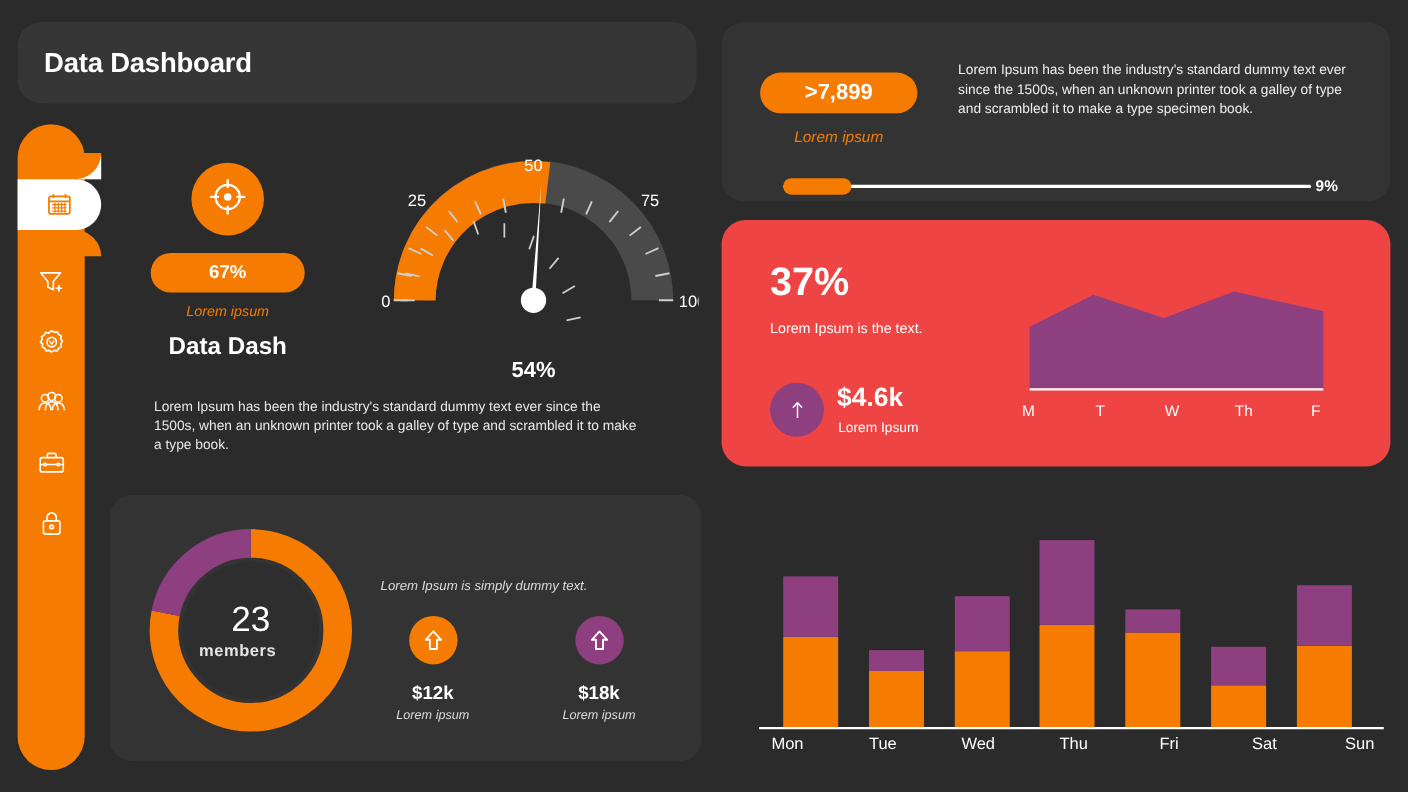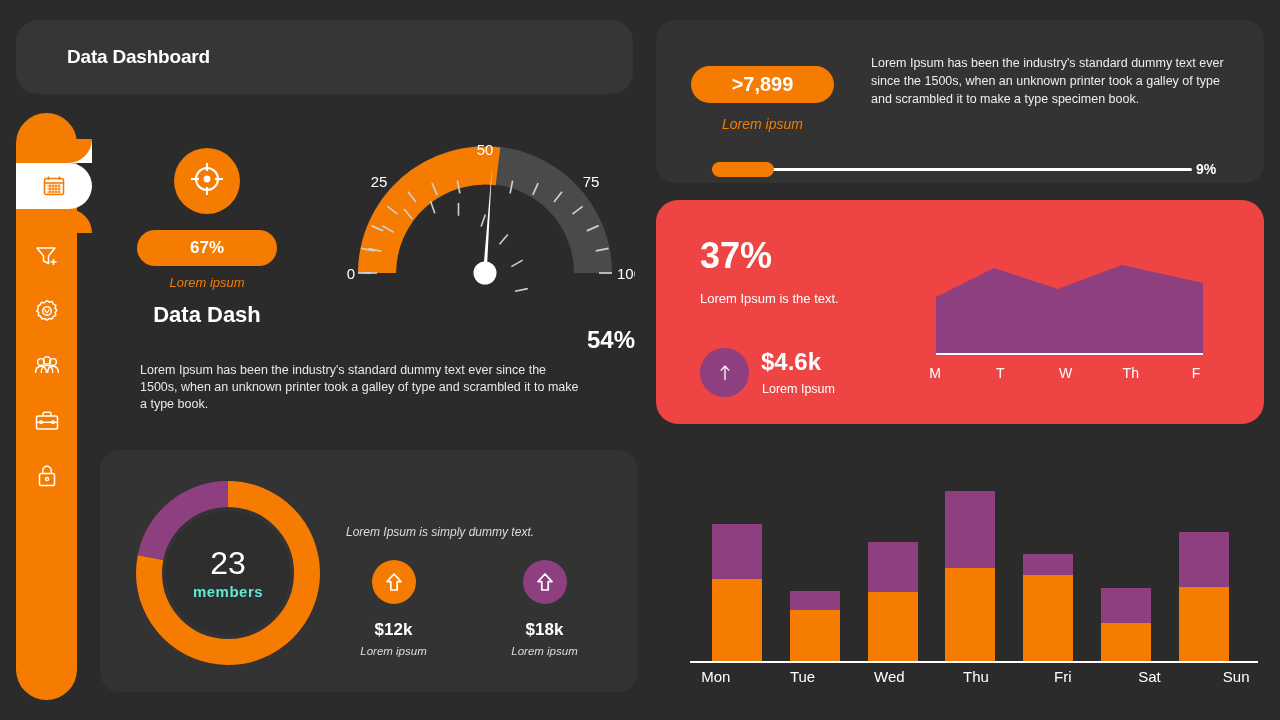--- a/index.html
+++ b/index.html
@@ -11,21 +11,21 @@
   }
   .page { position:relative; width:1280px; height:720px; }
 
   
   .header-card{
     position:absolute; left:16px; top:20px; width:617px; height:74px;
     background:#363636; border-radius:22px;
     display:flex; align-items:center;
   }
   .header-title{
-    margin-left:51px; color:#ffffff; font-size:19px; font-weight:bold;
+    margin-left:24px; color:#ffffff; font-size:25px; font-weight:bold;
     letter-spacing:-0.2px;
   }
 
   
   .sidebar{
     position:absolute; left:16px; top:113px; width:61px; height:587px;
     background:#f57c00; border-radius:31px;
   }
   .side-item{
     position:absolute; left:0; width:61px; height:46px;
@@ -70,37 +70,37 @@
     position:absolute; left:37px; top:172px; width:140px; text-align:center;
     color:#ffffff; font-size:22px; font-weight:bold;
   }
   .left-paragraph{
     position:absolute; left:40px; top:232px; width:440px;
     color:#e8e8e8; font-size:12.5px; line-height:1.35;
   }
 
   .gauge{ position:absolute; left:235px; top:5px; width:300px; height:200px; }
   .gauge-value{
-    position:absolute; left:235px; top:196px; width:300px; text-align:right;
-    color:#ffffff; font-size:24px; font-weight:bold;
+    position:absolute; left:235px; top:196px; width:300px; text-align:center;
+    color:#ffffff; font-size:20px; font-weight:bold;
   }
 
   
   .resources-card{
     position:absolute; left:100px; top:450px; width:538px; height:242px;
     background:#333333; border-radius:20px;
   }
   .donut{ position:absolute; left:30px; top:25px; }
   .donut-center-num{
     position:absolute; left:30px; top:95px; width:196px; text-align:center;
     color:#ffffff; font-size:32px; font-weight:normal;
   }
   .donut-center-label{
-    position:absolute; left:30px; top:133px; width:196px; text-align:center;
-    color:#5eead4; font-size:15px; font-weight:bold; letter-spacing:0.5px;
+    position:absolute; left:18px; top:133px; width:196px; text-align:center;
+    color:#e5e5e5; font-size:15px; font-weight:bold; letter-spacing:0.5px;
   }
   .res-head{ position:absolute; left:244px; top:25px; display:flex; align-items:center; gap:14px; }
   .res-title{ color:#ffffff; font-size:21px; font-weight:bold; }
   .res-sub{
     position:absolute; left:246px; top:75px;
     color:#dcdcdc; font-size:12px; font-style:italic;
   }
   .res-metrics{ position:absolute; left:246px; top:110px; width:270px; display:flex; gap:56px; }
   .res-metric{ width:95px; text-align:center; }
   .circle-ico{

